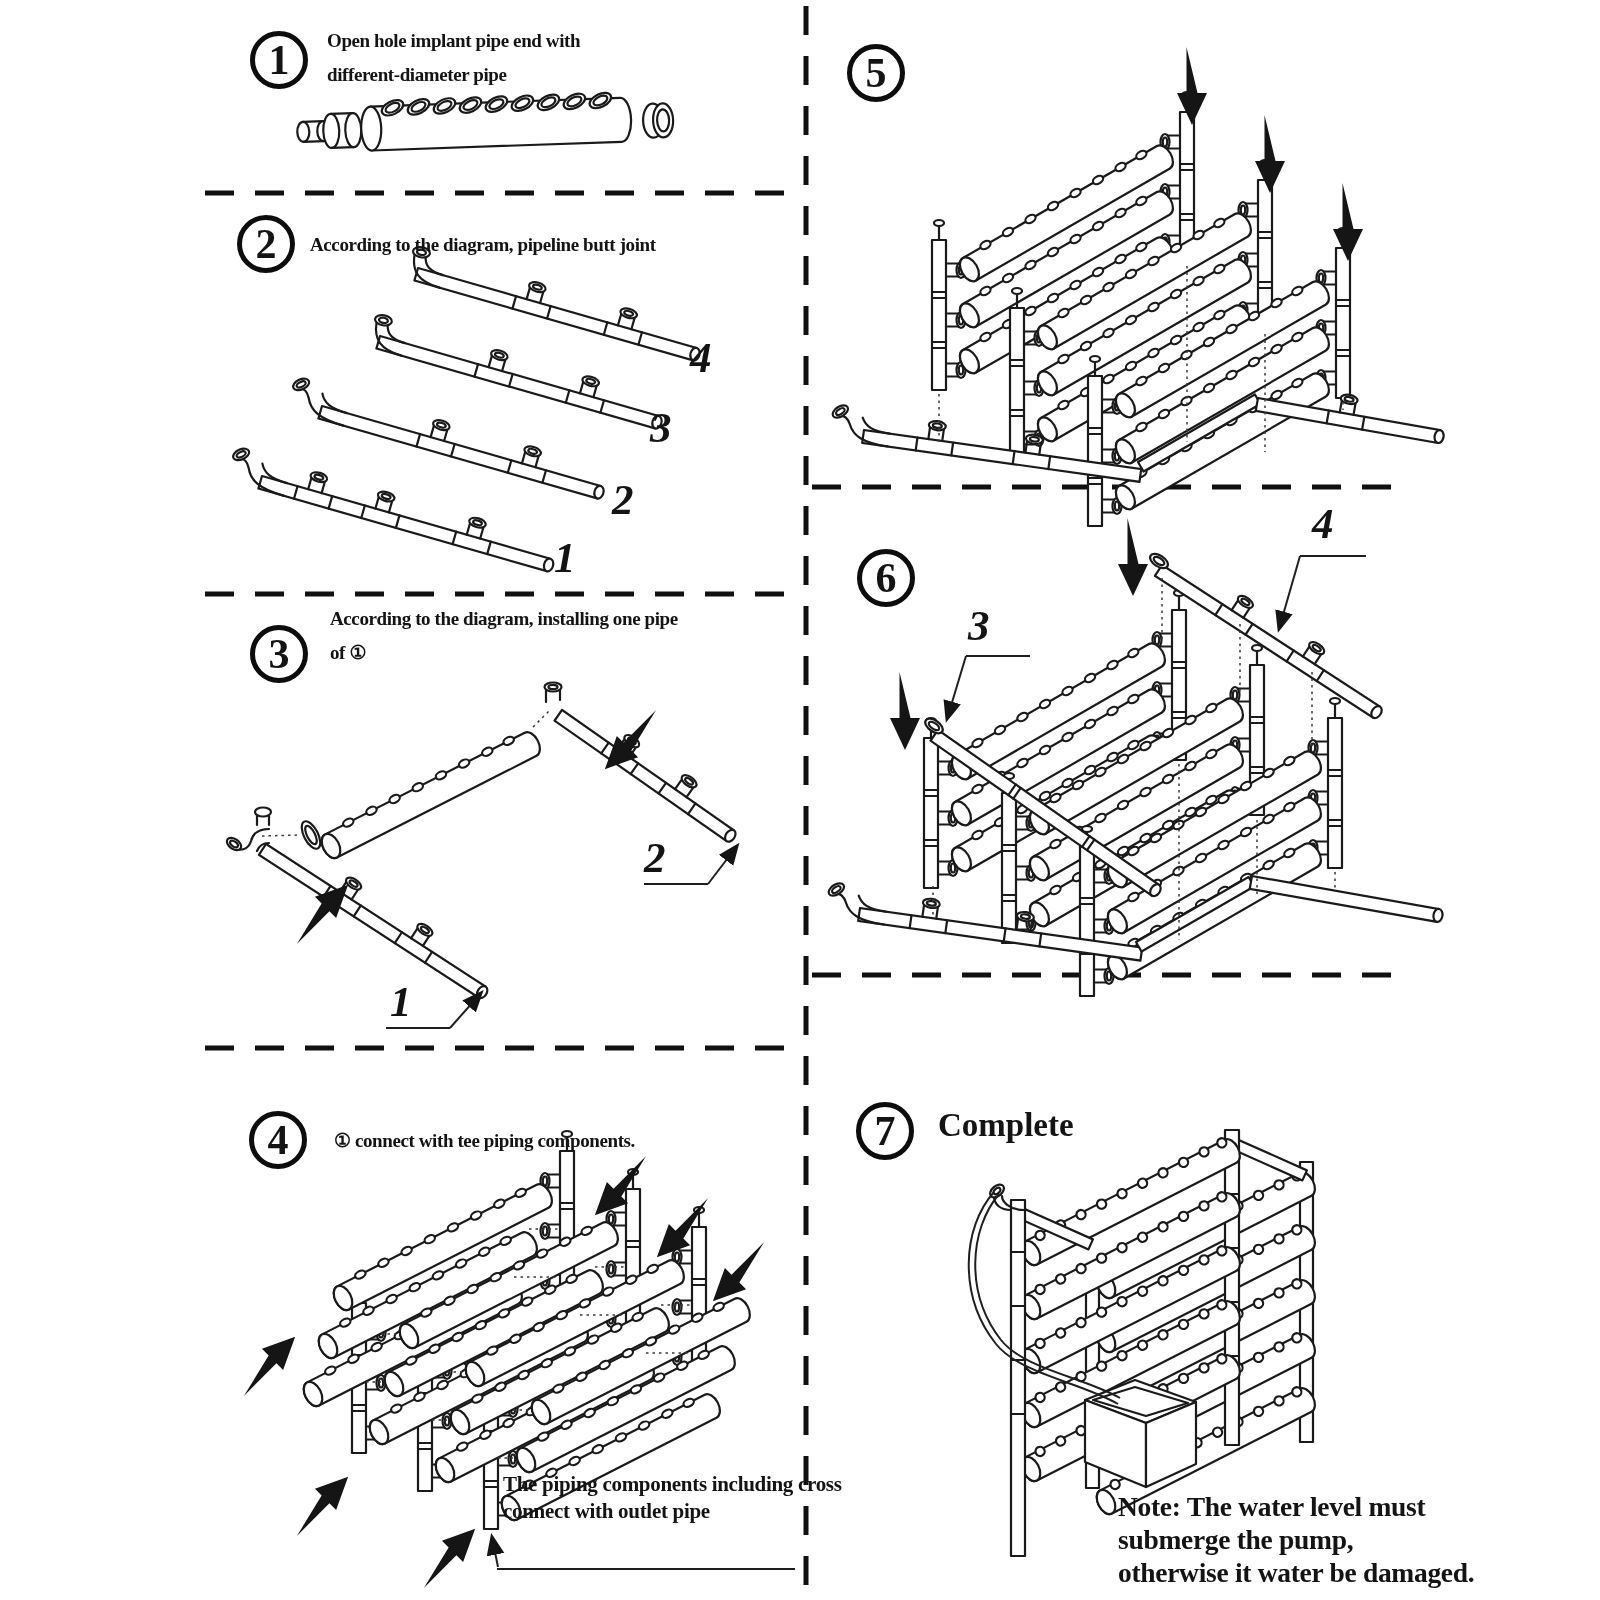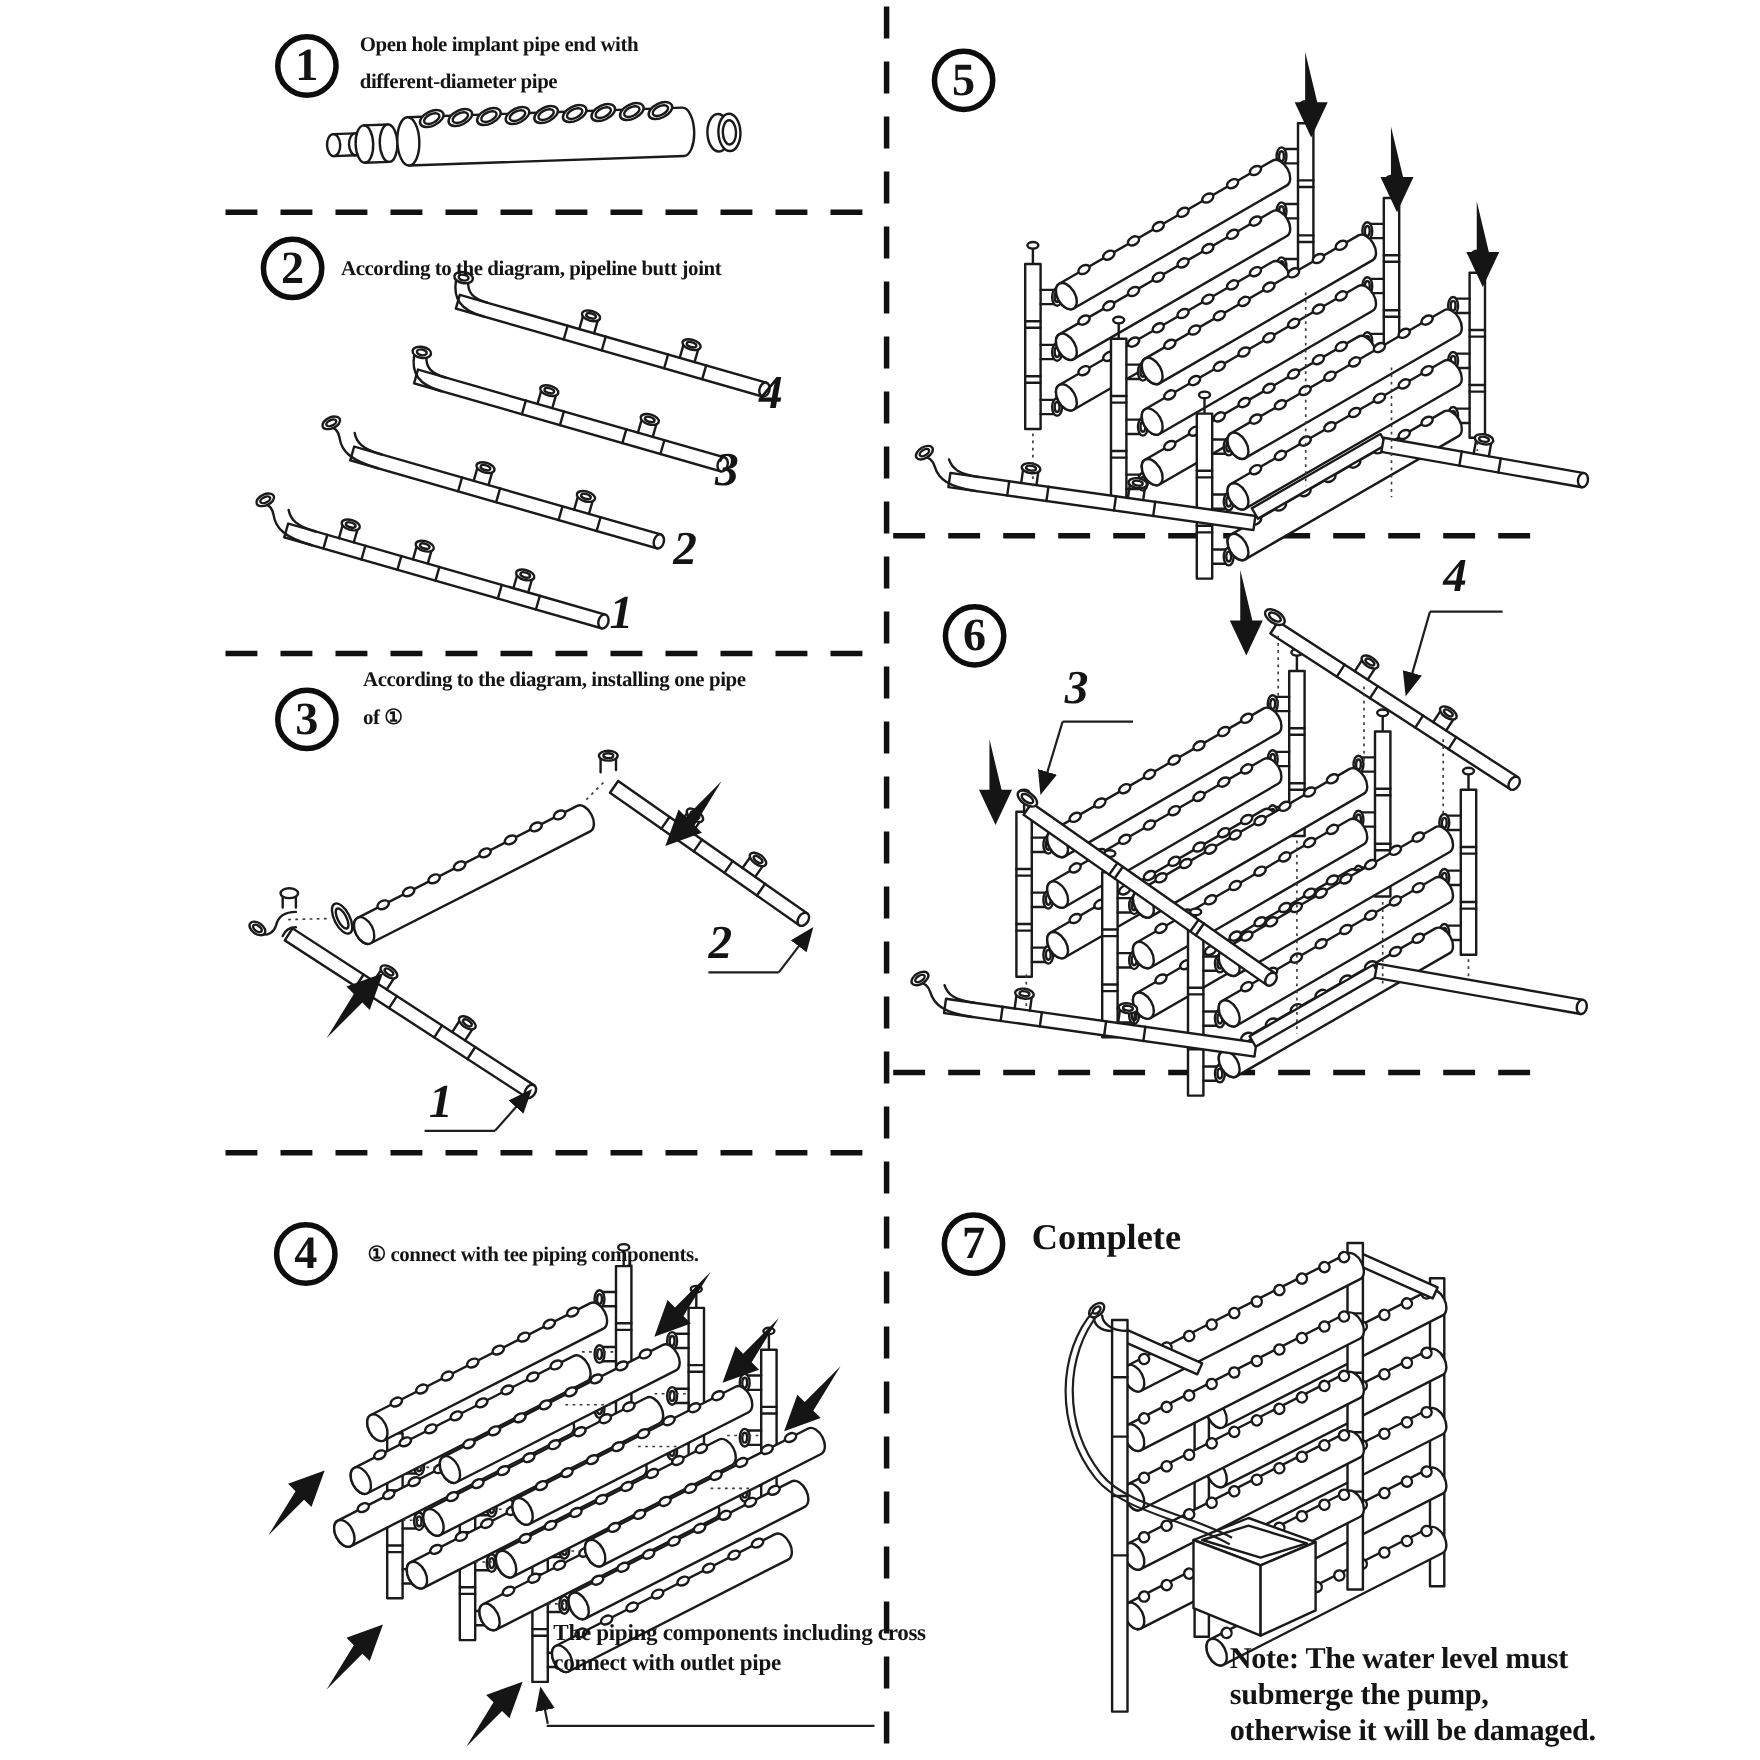--- a/index.html
+++ b/index.html
@@ -566,16 +566,16 @@
   <div class="plabel" style="left:968px;top:604px;"><span>3</span></div>
   <div class="plabel" style="left:1312px;top:502px;"><span>4</span></div>
 
   <div class="badge" style="left:856px;top:1102px;">
       <span>7</span>
     </div>
   <div class="complete" style="left:938px;top:1107px;text-align:right;"><span>Complete</span></div>
   <div class="note-big" style="left:1118px;top:1490px;">
     <span style="display:block">Note: The water level must</span>
     <span style="display:block">submerge the pump,</span>
-    <span style="display:block">otherwise it will be damaged.</span>
+    <span style="display:block">otherwise it water be damaged.</span>
   </div>
 
 </div>
 
 </body></html>

